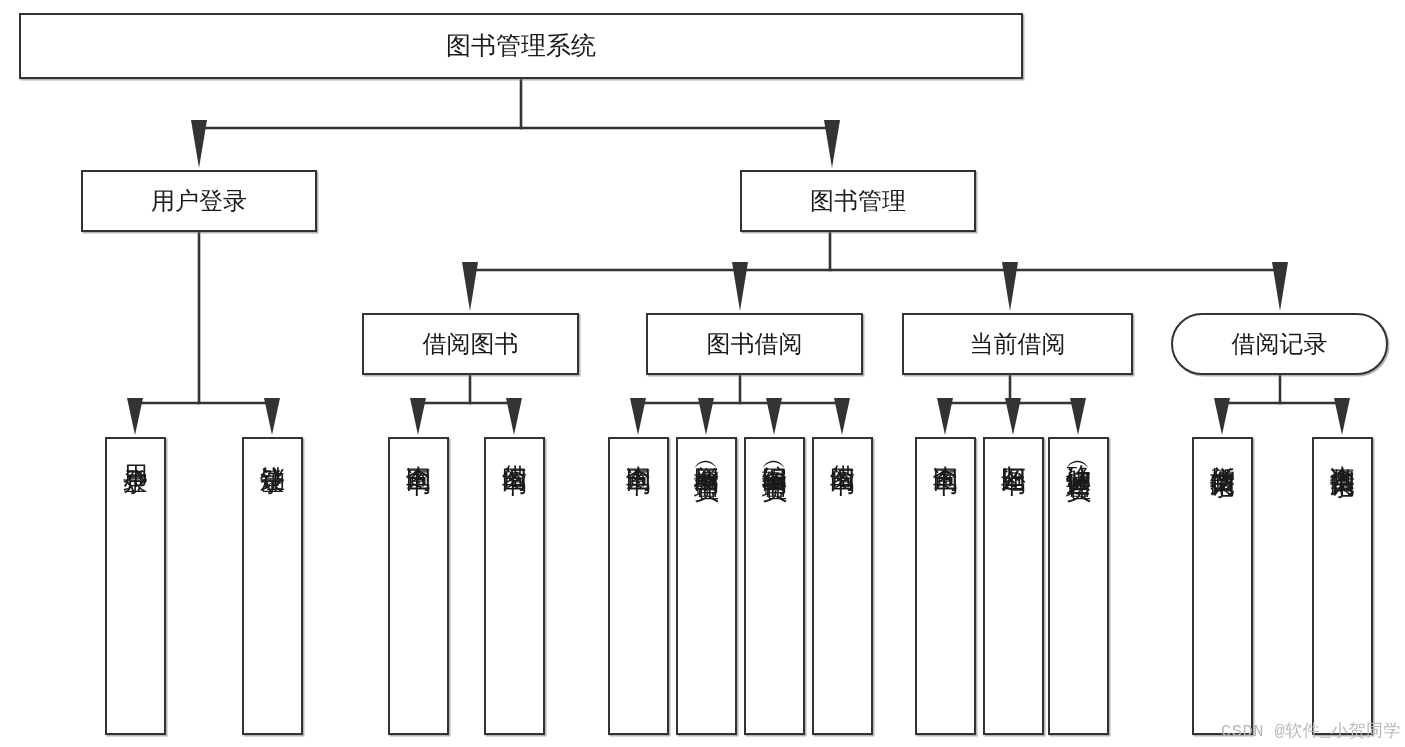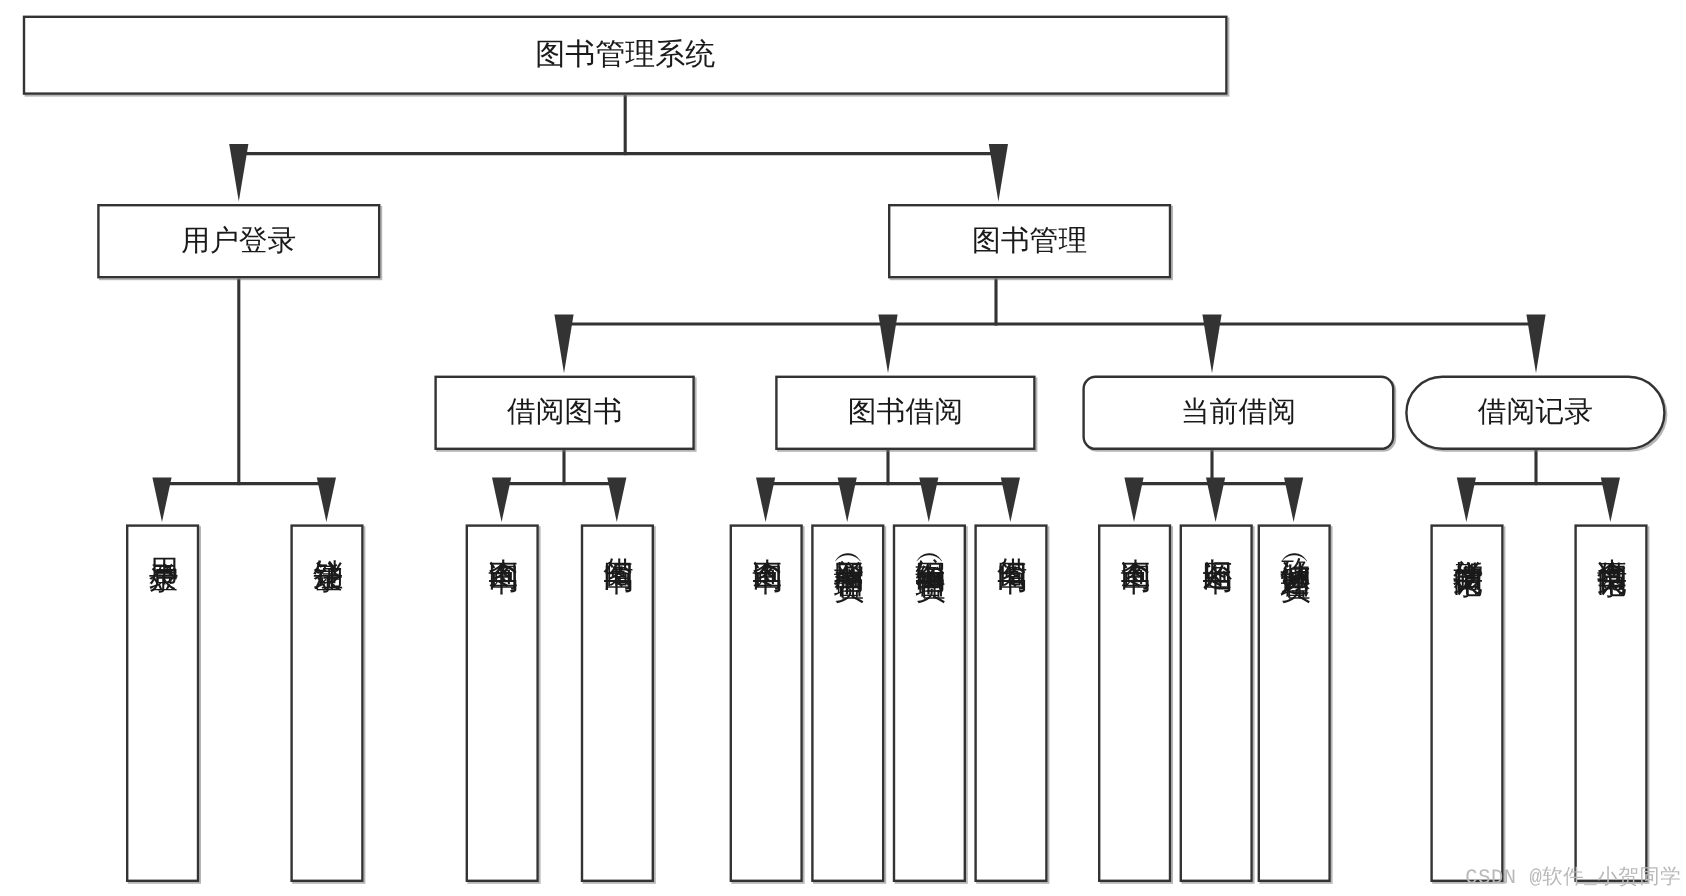--- a/index.html
+++ b/index.html
@@ -165,21 +165,21 @@
   <div class="node horizontal" style="left:740px; top:170px; width:236px; height:62px;">
     <span class="label">图书管理</span>
   </div>
 
   <div class="node horizontal" style="left:362px; top:313px; width:217px; height:62px;">
     <span class="label">借阅图书</span>
   </div>
   <div class="node horizontal" style="left:632px; top:313px; width:217px; height:62px;margin-left:14px;">
     <span class="label">图书借阅</span>
   </div>
-  <div class="node horizontal" style="left:902px; top:313px; width:260px; height:62px;border-radius:11px;">
+  <div class="node horizontal" style="left:902px; top:313px; width:231px; height:62px;">
     <span class="label">当前借阅</span>
   </div>
   <div class="node horizontal" style="left:1171px; top:313px; width:217px; height:62px;border-radius:31px;">
     <span class="label">借阅记录</span>
   </div>
 
   <div class="node vertical" style="left:105px; top:437px; width:61px; height:298px;">
     <span class="label">用户登录</span>
   </div>
   <div class="node vertical" style="left:242px; top:437px; width:61px; height:298px;">

